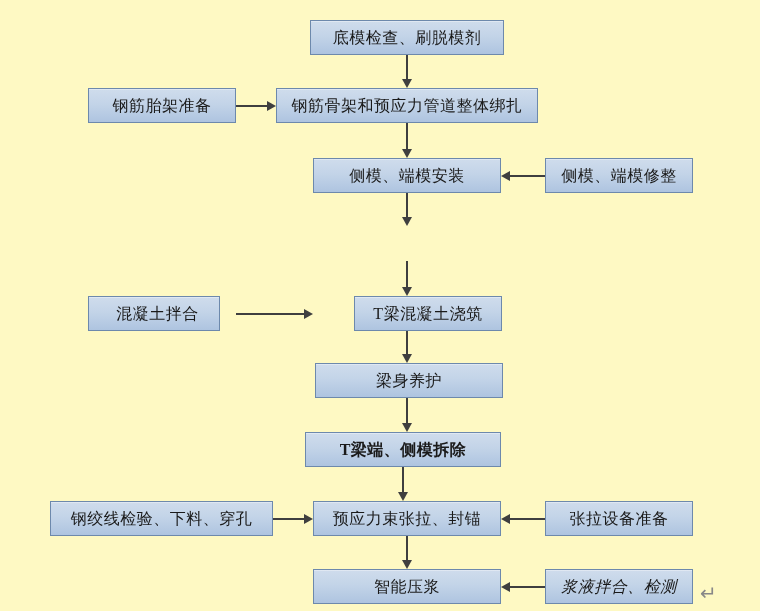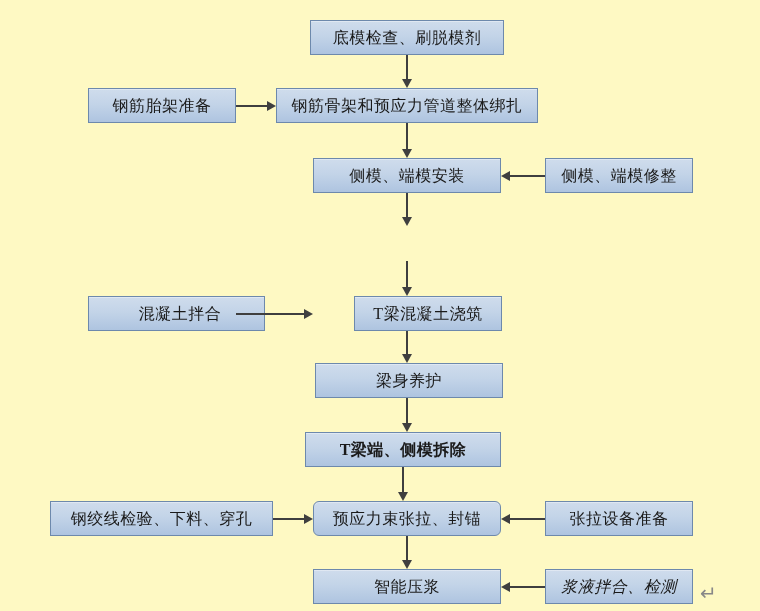--- a/index.html
+++ b/index.html
@@ -70,36 +70,36 @@
     </div>
     <div class="node" style="left: 276px; top: 88px; width: 262px; height: 35px;">
       <span class="node-label">钢筋骨架和预应力管道整体绑扎</span>
     </div>
     <div class="node" style="left: 313px; top: 158px; width: 188px; height: 35px;">
       <span class="node-label">侧模、端模安装</span>
     </div>
     <div class="node" style="left: 545px; top: 158px; width: 148px; height: 35px;">
       <span class="node-label">侧模、端模修整</span>
     </div>
-    <div class="node" style="left: 88px; top: 296px; width: 177px; height: 35px; padding-left: 7px;">
+    <div class="node" style="left: 88px; top: 296px; width: 132px; height: 35px; padding-left: 7px;">
       <span class="node-label">混凝土拌合</span>
     </div>
     <div class="node" style="left: 313px; top: 296px; width: 148px; height: 35px; margin-left: 41px;">
       <span class="node-label">T梁混凝土浇筑</span>
     </div>
     <div class="node" style="left: 315px; top: 363px; width: 188px; height: 35px;">
       <span class="node-label">梁身养护</span>
     </div>
     <div class="node" style="left: 305px; top: 432px; width: 196px; height: 35px; font-weight: bold;">
       <span class="node-label">T梁端、侧模拆除</span>
     </div>
     <div class="node" style="left: 50px; top: 501px; width: 223px; height: 35px;">
       <span class="node-label">钢绞线检验、下料、穿孔</span>
     </div>
-    <div class="node" style="left: 313px; top: 501px; width: 188px; height: 35px; border-radius: 6px;">
+    <div class="node" style="left: 313px; top: 501px; width: 188px; height: 35px;">
       <span class="node-label">预应力束张拉、封锚</span>
     </div>
     <div class="node" style="left: 545px; top: 501px; width: 148px; height: 35px;">
       <span class="node-label">张拉设备准备</span>
     </div>
     <div class="node" style="left: 313px; top: 569px; width: 188px; height: 35px;">
       <span class="node-label">智能压浆</span>
     </div>
     <div class="node" style="left: 545px; top: 569px; width: 148px; height: 35px; font-style: italic;">
       <span class="node-label">浆液拌合、检测</span>

